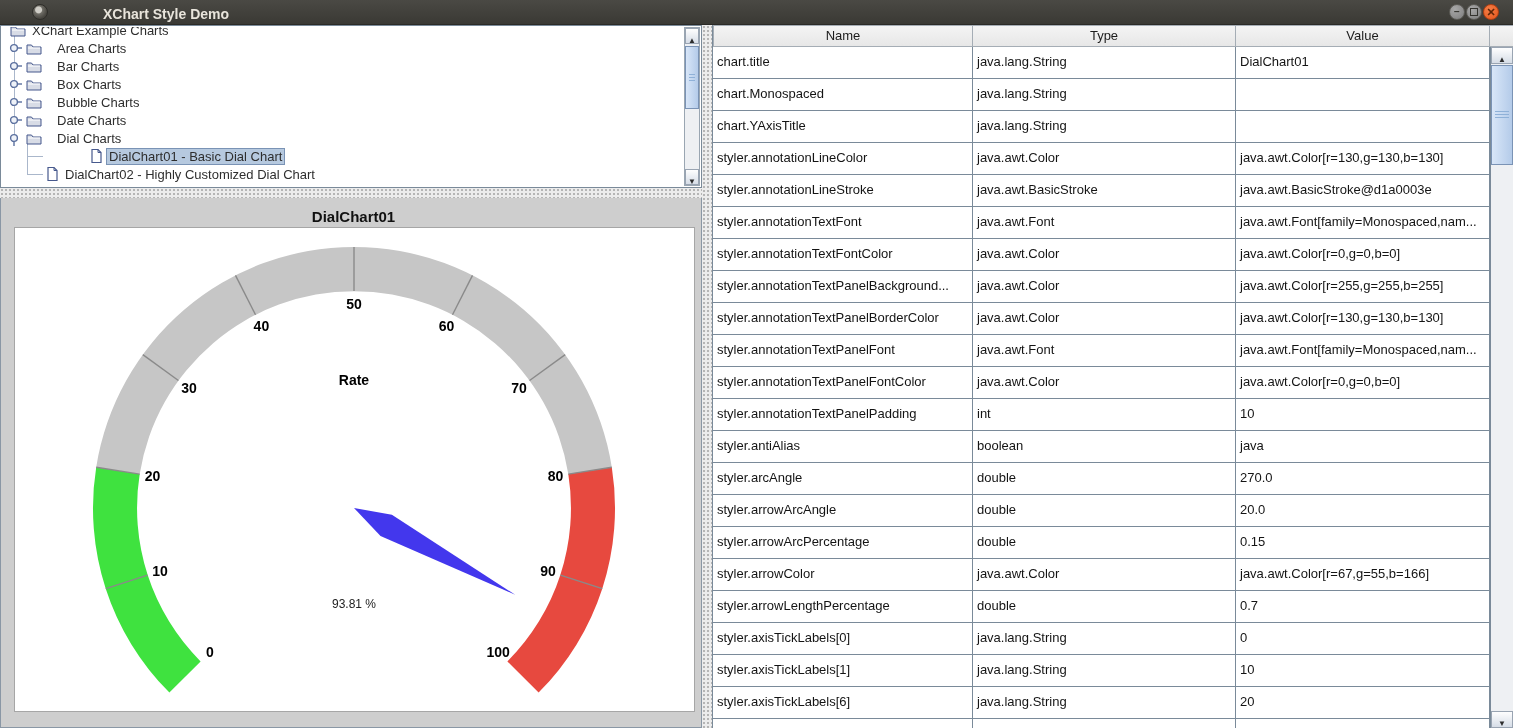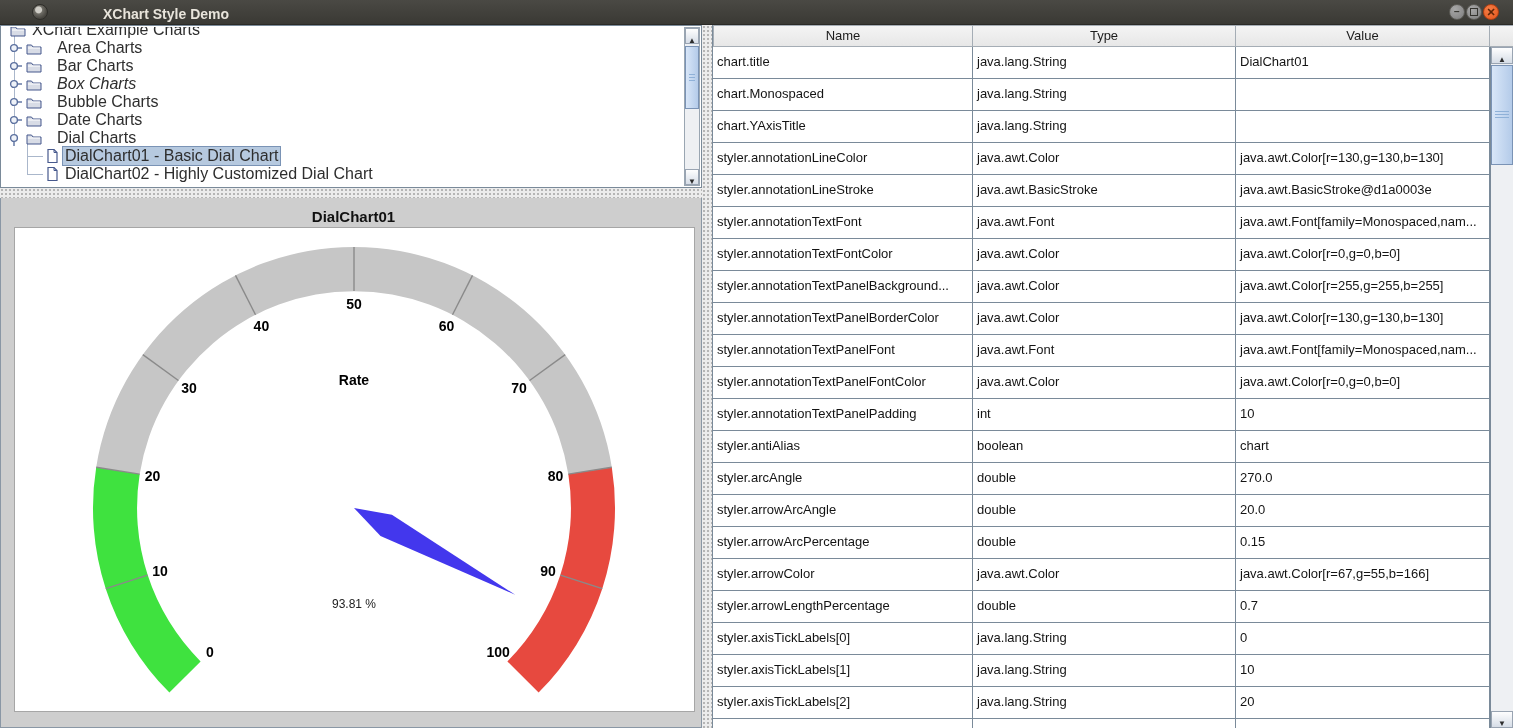--- a/index.html
+++ b/index.html
@@ -26,21 +26,21 @@
     background-image:radial-gradient(#b5b5b5 1px,rgba(0,0,0,0) 1.1px);background-size:4px 4px;}
   .divider.h{left:0;top:188px;width:702px;height:10px;}
   .divider.v{left:702px;top:25px;width:10px;height:703px;}
 
   
   .tree-panel{position:absolute;left:0;top:25px;width:702px;height:163px;background:#fff;
     border:1px solid #7a8a99;box-sizing:border-box;}
   .tree-viewport{position:absolute;left:1px;top:1px;width:683px;height:159px;overflow:hidden;}
   .tline{position:absolute;background:#aab7cb;}
   .tree-row{position:absolute;left:0;height:18px;width:100%;display:flex;align-items:center;
-    font-size:16px;color:#2e2e2e;white-space:nowrap;}
+    font-size:13px;color:#2e2e2e;white-space:nowrap;}
   .tree-row .lbl{padding:1px 3px;}
   .tree-row .lbl.sel{background:#b6c9df;border:1px solid #7a93b5;padding:0 2px;}
   .hicon{position:absolute;left:5px;top:2px;}
   .ficon{position:absolute;left:24px;top:2px;}
   .dicon{position:absolute;left:44px;top:1px;}
   .t-root .ficon{left:8px;}
   .t-root .lbl{margin-left:27px;}
   .t-folder .lbl{margin-left:52px;}
   .t-leaf .lbl{margin-left:60px;}
 
@@ -137,21 +137,21 @@
           <svg class="hicon" width="15" height="15">
             <circle cx="7" cy="7" r="3.4" fill="#eef2f8" stroke="#5a6f9e" stroke-width="1.4"></circle>
             <line x1="10.4" y1="7" x2="15" y2="7" stroke="#5a6f9e" stroke-width="1.4"></line>
           </svg>
           <svg class="ficon" width="16" height="14">
             <path d="M1 4 h4.5 l1.5 2 H15 V13 H1 Z" fill="#d8dce6" stroke="#47598d" stroke-width="1"></path>
             <line x1="2" y1="7" x2="14" y2="7" stroke="#ffffff" stroke-width="1"></line>
           </svg>
           <span class="lbl">Bar Charts</span>
         </div>
-        <div class="tree-row t-folder" style="top: 48px; font-style: italic;">
+        <div class="tree-row t-folder" style="top: 48px;">
           <svg class="hicon" width="15" height="15">
             <circle cx="7" cy="7" r="3.4" fill="#eef2f8" stroke="#5a6f9e" stroke-width="1.4"></circle>
             <line x1="10.4" y1="7" x2="15" y2="7" stroke="#5a6f9e" stroke-width="1.4"></line>
           </svg>
           <svg class="ficon" width="16" height="14">
             <path d="M1 4 h4.5 l1.5 2 H15 V13 H1 Z" fill="#d8dce6" stroke="#47598d" stroke-width="1"></path>
             <line x1="2" y1="7" x2="14" y2="7" stroke="#ffffff" stroke-width="1"></line>
           </svg>
           <span class="lbl">Box Charts</span>
         </div>
@@ -181,21 +181,21 @@
           <svg class="hicon" width="15" height="15">
             <circle cx="7" cy="7" r="3.4" fill="#eef2f8" stroke="#5a6f9e" stroke-width="1.4"></circle>
             <line x1="7" y1="10.4" x2="7" y2="15" stroke="#5a6f9e" stroke-width="1.4"></line>
           </svg>
           <svg class="ficon" width="16" height="14">
             <path d="M1 4 h4.5 l1.5 2 H15 V13 H1 Z" fill="#d8dce6" stroke="#47598d" stroke-width="1"></path>
             <line x1="2" y1="7" x2="14" y2="7" stroke="#ffffff" stroke-width="1"></line>
           </svg>
           <span class="lbl">Dial Charts</span>
         </div>
-        <div class="tree-row t-leaf" style="top: 120px;">
+        <div class="tree-row t-leaf" style="top: 120px; margin-left: 44px;">
           <svg class="dicon" width="13" height="16">
             <path d="M2 1.5 H8 L11 4.5 V14.5 H2 Z" fill="#ffffff" stroke="#47598d" stroke-width="1.2"></path>
             <path d="M8 1.5 V4.5 H11" fill="none" stroke="#47598d" stroke-width="1"></path>
           </svg>
           <span class="lbl sel">DialChart01 - Basic Dial Chart</span>
         </div>
         <div class="tree-row t-leaf" style="top: 138px;">
           <svg class="dicon" width="13" height="16">
             <path d="M2 1.5 H8 L11 4.5 V14.5 H2 Z" fill="#ffffff" stroke="#47598d" stroke-width="1.2"></path>
             <path d="M8 1.5 V4.5 H11" fill="none" stroke="#47598d" stroke-width="1"></path>
@@ -311,21 +311,21 @@
           <div class="td">java.awt.Color[r=0,g=0,b=0]</div>
         </div>
         <div class="tr">
           <div class="td">styler.annotationTextPanelPadding</div>
           <div class="td">int</div>
           <div class="td">10</div>
         </div>
         <div class="tr">
           <div class="td">styler.antiAlias</div>
           <div class="td">boolean</div>
-          <div class="td">chart</div>
+          <div class="td">java</div>
         </div>
         <div class="tr">
           <div class="td">styler.arcAngle</div>
           <div class="td">double</div>
           <div class="td">270.0</div>
         </div>
         <div class="tr">
           <div class="td">styler.arrowArcAngle</div>
           <div class="td">double</div>
           <div class="td">20.0</div>
@@ -349,21 +349,21 @@
           <div class="td">styler.axisTickLabels[0]</div>
           <div class="td">java.lang.String</div>
           <div class="td">0</div>
         </div>
         <div class="tr">
           <div class="td">styler.axisTickLabels[1]</div>
           <div class="td">java.lang.String</div>
           <div class="td">10</div>
         </div>
         <div class="tr">
-          <div class="td">styler.axisTickLabels[2]</div>
+          <div class="td">styler.axisTickLabels[6]</div>
           <div class="td">java.lang.String</div>
           <div class="td">20</div>
         </div>
         <div class="tr">
           <div class="td"></div>
           <div class="td"></div>
           <div class="td"></div>
         </div>
       </div>
     <div class="vscroll table-scroll">

